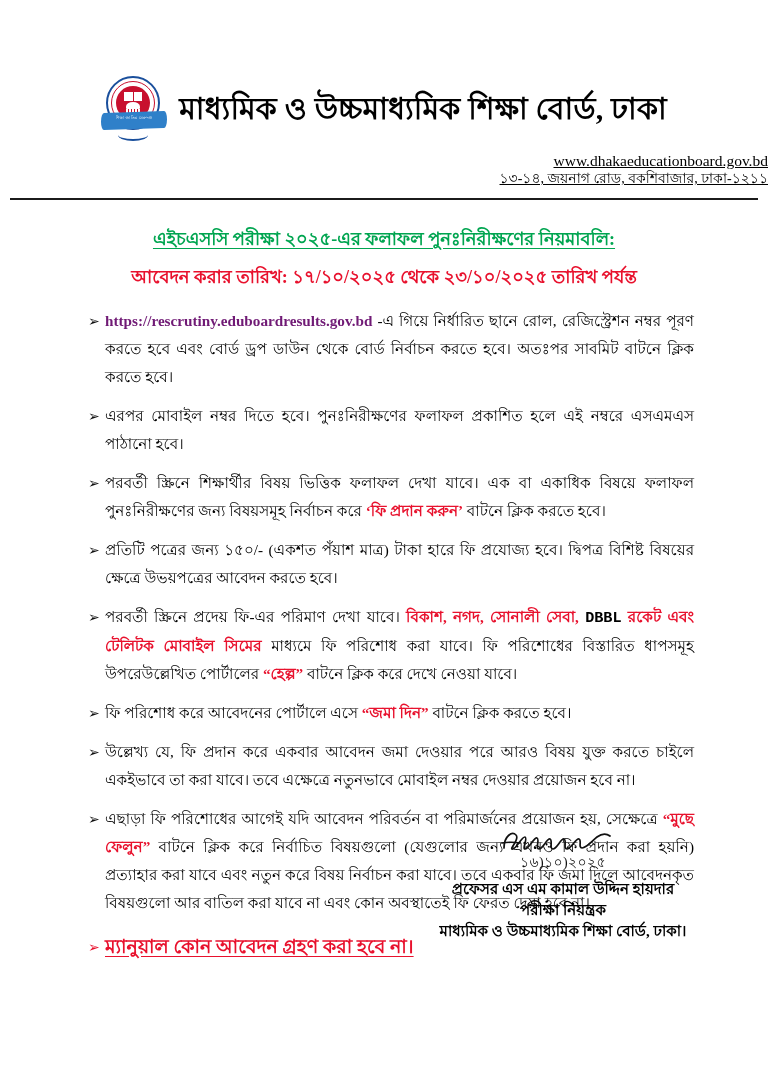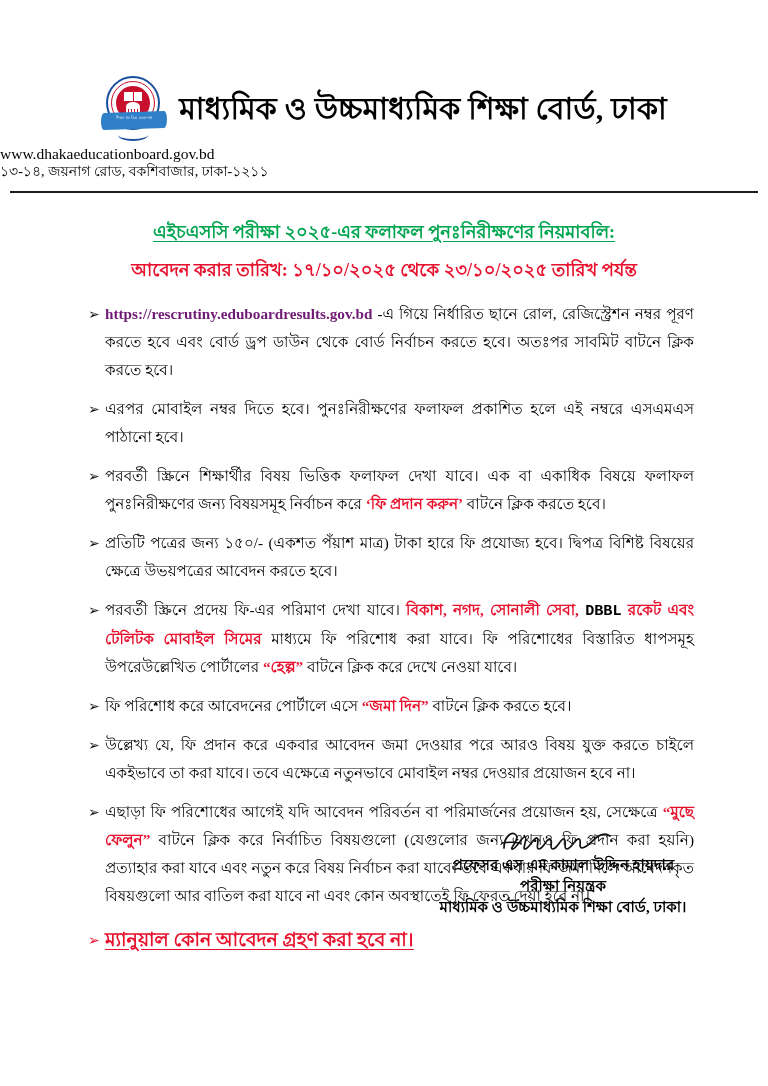--- a/index.html
+++ b/index.html
@@ -145,21 +145,23 @@
     font-family: "Liberation Serif", "DejaVu Serif", serif;
     font-size: 30px;
     font-weight: bold;
     color: #000;
     letter-spacing: 0.2px;
     line-height: 1.15;
     white-space: nowrap;
   }
 
   .header-sub {
-    text-align: left;
+    text-align: right;
+    margin-top: 7px;
+    text-decoration: underline;
   }
   .site-url {
     font-family: "Liberation Serif", "DejaVu Serif", serif;
     font-size: 15.5px;
     color: #000;
     line-height: 1.25;
   }
   .addr {
     font-family: "Liberation Serif", "DejaVu Serif", serif;
     font-size: 14px;
@@ -340,18 +342,19 @@
   <div class="sig-block">
     <div class="sig-scribble">
       <svg width="130" height="26" viewBox="0 0 130 26">
         <path d="M6,20 C6,8 14,3 18,7 C22,11 12,20 14,21 C17,23 24,8 27,9 C30,10 24,21 27,21
                  C31,21 36,9 39,10 C42,11 37,21 41,21 C45,21 49,10 52,11 C55,12 51,21 55,21
                  C59,21 63,10 66,11 C69,12 65,21 69,21 C73,21 78,10 81,11 C84,12 80,20 84,20
                  C89,20 95,12 99,9 C103,6 108,5 112,8" fill="none" stroke="#111" stroke-width="1.7" stroke-linecap="round"></path>
         <path d="M4,15 C10,14 16,14 22,15" fill="none" stroke="#111" stroke-width="1.6" stroke-linecap="round"></path>
       </svg>
     </div>
+    <div class="sig-date">১৬)১০)২০২৫</div>
     <div class="sig-line">প্রফেসর এস এম কামাল উদ্দিন হায়দার</div>
     <div class="sig-line">পরীক্ষা নিয়ন্ত্রক</div>
     <div class="sig-line">মাধ্যমিক ও উচ্চমাধ্যমিক শিক্ষা বোর্ড, ঢাকা।</div>
   </div>
 
 </div>
 
 </body></html>

